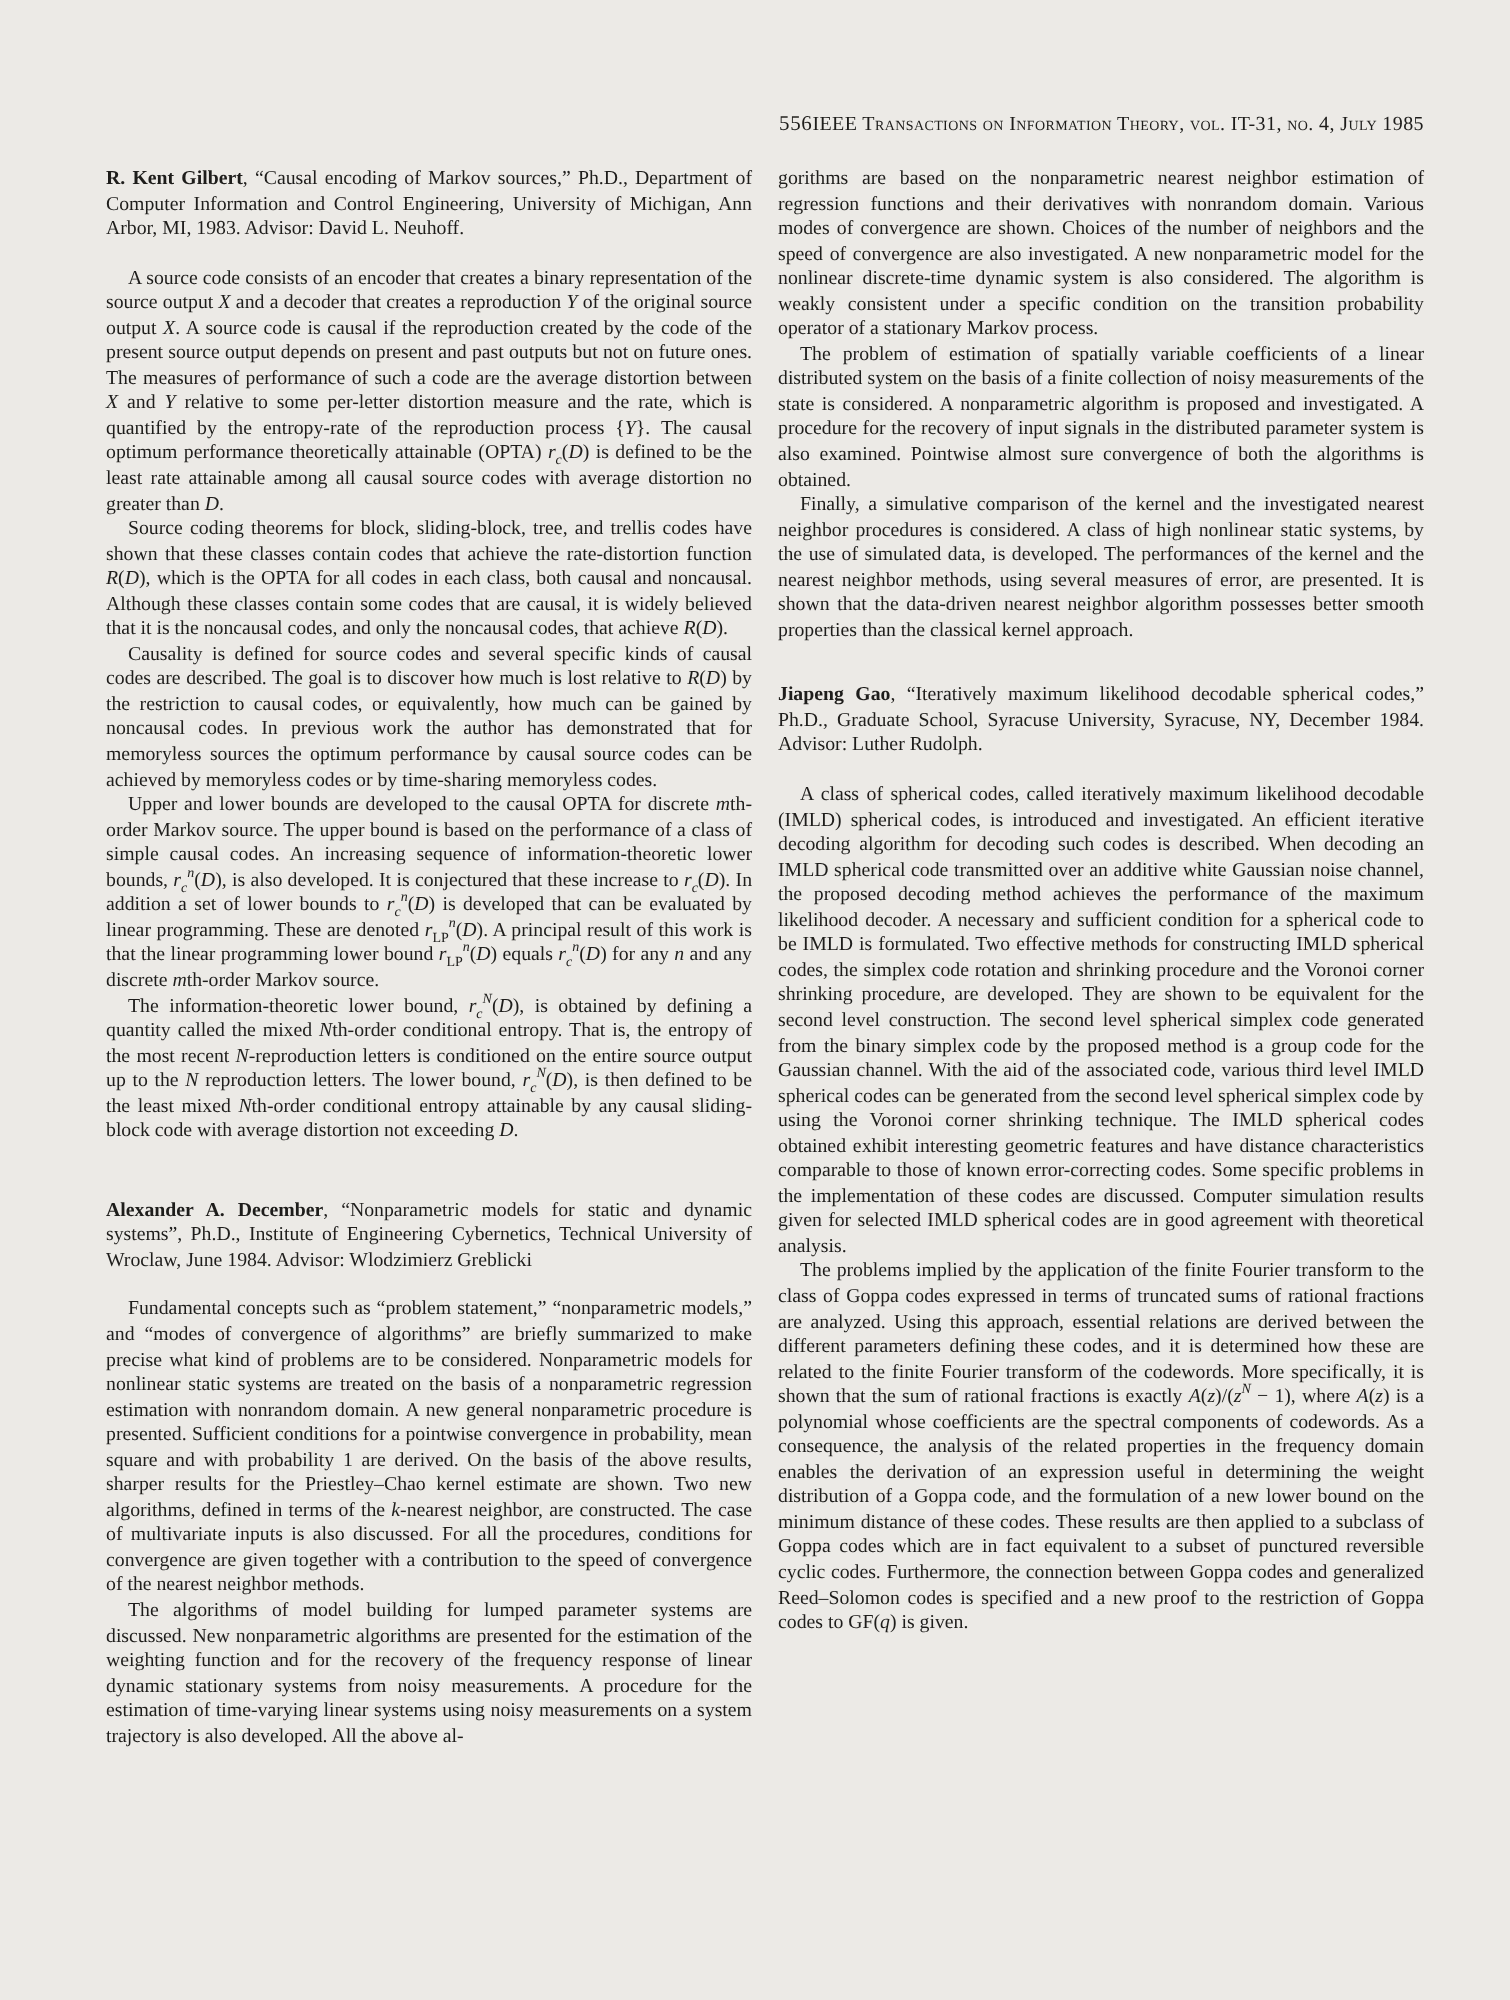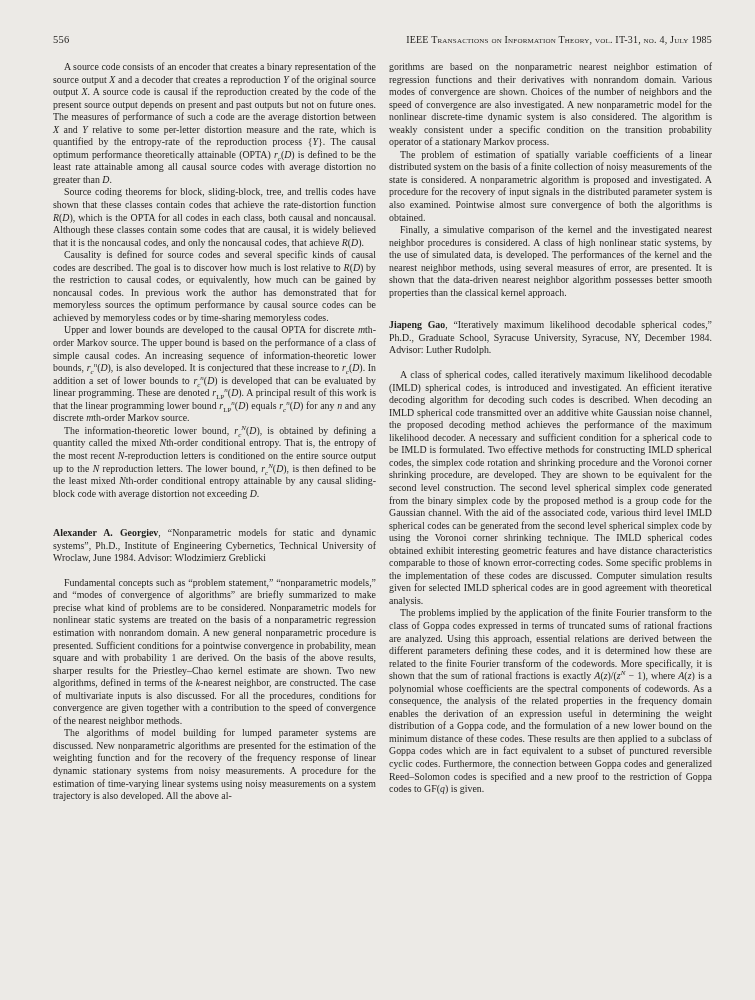--- a/index.html
+++ b/index.html
@@ -15,23 +15,24 @@
     color: #1e1d1b;
   }
   .page {
     box-sizing: border-box;
     width: 755px;
     height: 1000px;
     padding: 34px 43px 0 53px;
   }
   .running-head {
     display: flex;
-    justify-content: space-between;
+    justify-content: flex-end;
     align-items: baseline;
     margin-bottom: 16px;
+    margin-top: 23px;
   }
   .page-number {
     font-size: 10.5px;
     letter-spacing: 0.3px;
   }
   .journal-title {
     font-size: 10px;
     font-variant: small-caps;
     letter-spacing: 0.2px;
     white-space: nowrap;
@@ -73,26 +74,27 @@
 <div class="page">
 
   <div class="running-head">
     <span class="page-number">556</span>
     <span class="journal-title">IEEE Transactions on Information Theory, vol. IT-31, no. 4, July 1985</span>
   </div>
 
   <div class="columns">
 
     <div class="col">
+      <p class="entry-heading"><b>R. Kent Gilbert</b>, “Causal encoding of Markov sources,” Ph.D., Department of Computer Information and Control Engineering, University of Michigan, Ann Arbor, MI, 1983. Advisor: David L. Neuhoff.</p>
       <p class="para">A source code consists of an encoder that creates a binary representation of the source output <i>X</i> and a decoder that creates a reproduction <i>Y</i> of the original source output <i>X</i>. A source code is causal if the reproduction created by the code of the present source output depends on present and past outputs but not on future ones. The measures of performance of such a code are the average distortion between <i>X</i> and <i>Y</i> relative to some per-letter distortion measure and the rate, which is quantified by the entropy-rate of the reproduction process {<i>Y</i>}. The causal optimum performance theoretically attainable (OPTA) <i>r</i><sub><i>c</i></sub>(<i>D</i>) is defined to be the least rate attainable among all causal source codes with average distortion no greater than <i>D</i>.</p>
       <p class="para">Source coding theorems for block, sliding-block, tree, and trellis codes have shown that these classes contain codes that achieve the rate-distortion function <i>R</i>(<i>D</i>), which is the OPTA for all codes in each class, both causal and noncausal. Although these classes contain some codes that are causal, it is widely believed that it is the noncausal codes, and only the noncausal codes, that achieve <i>R</i>(<i>D</i>).</p>
       <p class="para">Causality is defined for source codes and several specific kinds of causal codes are described. The goal is to discover how much is lost relative to <i>R</i>(<i>D</i>) by the restriction to causal codes, or equivalently, how much can be gained by noncausal codes. In previous work the author has demonstrated that for memoryless sources the optimum performance by causal source codes can be achieved by memoryless codes or by time-sharing memoryless codes.</p>
       <p class="para">Upper and lower bounds are developed to the causal OPTA for discrete <i>m</i>th-order Markov source. The upper bound is based on the performance of a class of simple causal codes. An increasing sequence of information-theoretic lower bounds, <i>r</i><sub><i>c</i></sub><sup><i>n</i></sup>(<i>D</i>), is also developed. It is conjectured that these increase to <i>r</i><sub><i>c</i></sub>(<i>D</i>). In addition a set of lower bounds to <i>r</i><sub><i>c</i></sub><sup><i>n</i></sup>(<i>D</i>) is developed that can be evaluated by linear programming. These are denoted <i>r</i><sub>LP</sub><sup><i>n</i></sup>(<i>D</i>). A principal result of this work is that the linear programming lower bound <i>r</i><sub>LP</sub><sup><i>n</i></sup>(<i>D</i>) equals <i>r</i><sub><i>c</i></sub><sup><i>n</i></sup>(<i>D</i>) for any <i>n</i> and any discrete <i>m</i>th-order Markov source.</p>
       <p class="para">The information-theoretic lower bound, <i>r</i><sub><i>c</i></sub><sup><i>N</i></sup>(<i>D</i>), is obtained by defining a quantity called the mixed <i>N</i>th-order conditional entropy. That is, the entropy of the most recent <i>N</i>-reproduction letters is conditioned on the entire source output up to the <i>N</i> reproduction letters. The lower bound, <i>r</i><sub><i>c</i></sub><sup><i>N</i></sup>(<i>D</i>), is then defined to be the least mixed <i>N</i>th-order conditional entropy attainable by any causal sliding-block code with average distortion not exceeding <i>D</i>.</p>
-      <p class="entry-heading gap-a"><b>Alexander A. Georgiev</b>, “Nonparametric models for static and dynamic systems”, Ph.D., Institute of Engineering Cybernetics, Technical University of Wroclaw, June 1984. Advisor: Wlodzimierz Greblicki</p>
+      <p class="entry-heading gap-a"><b>Alexander A. December</b>, “Nonparametric models for static and dynamic systems”, Ph.D., Institute of Engineering Cybernetics, Technical University of Wroclaw, June 1984. Advisor: Wlodzimierz Greblicki</p>
       <p class="para">Fundamental concepts such as “problem statement,” “nonparametric models,” and “modes of convergence of algorithms” are briefly summarized to make precise what kind of problems are to be considered. Nonparametric models for nonlinear static systems are treated on the basis of a nonparametric regression estimation with nonrandom domain. A new general nonparametric procedure is presented. Sufficient conditions for a pointwise convergence in probability, mean square and with probability 1 are derived. On the basis of the above results, sharper results for the Priestley–Chao kernel estimate are shown. Two new algorithms, defined in terms of the <i>k</i>-nearest neighbor, are constructed. The case of multivariate inputs is also discussed. For all the procedures, conditions for convergence are given together with a contribution to the speed of convergence of the nearest neighbor methods.</p>
       <p class="para">The algorithms of model building for lumped parameter systems are discussed. New nonparametric algorithms are presented for the estimation of the weighting function and for the recovery of the frequency response of linear dynamic stationary systems from noisy measurements. A procedure for the estimation of time-varying linear systems using noisy measurements on a system trajectory is also developed. All the above al-</p>
     </div>
 
     <div class="col">
       <p class="para noindent">gorithms are based on the nonparametric nearest neighbor estimation of regression functions and their derivatives with nonrandom domain. Various modes of convergence are shown. Choices of the number of neighbors and the speed of convergence are also investigated. A new nonparametric model for the nonlinear discrete-time dynamic system is also considered. The algorithm is weakly consistent under a specific condition on the transition probability operator of a stationary Markov process.</p>
       <p class="para">The problem of estimation of spatially variable coefficients of a linear distributed system on the basis of a finite collection of noisy measurements of the state is considered. A nonparametric algorithm is proposed and investigated. A procedure for the recovery of input signals in the distributed parameter system is also examined. Pointwise almost sure convergence of both the algorithms is obtained.</p>
       <p class="para">Finally, a simulative comparison of the kernel and the investigated nearest neighbor procedures is considered. A class of high nonlinear static systems, by the use of simulated data, is developed. The performances of the kernel and the nearest neighbor methods, using several measures of error, are presented. It is shown that the data-driven nearest neighbor algorithm possesses better smooth properties than the classical kernel approach.</p>
       <p class="entry-heading gap-b"><b>Jiapeng Gao</b>, “Iteratively maximum likelihood decodable spherical codes,” Ph.D., Graduate School, Syracuse University, Syracuse, NY, December 1984. Advisor: Luther Rudolph.</p>
       <p class="para">A class of spherical codes, called iteratively maximum likelihood decodable (IMLD) spherical codes, is introduced and investigated. An efficient iterative decoding algorithm for decoding such codes is described. When decoding an IMLD spherical code transmitted over an additive white Gaussian noise channel, the proposed decoding method achieves the performance of the maximum likelihood decoder. A necessary and sufficient condition for a spherical code to be IMLD is formulated. Two effective methods for constructing IMLD spherical codes, the simplex code rotation and shrinking procedure and the Voronoi corner shrinking procedure, are developed. They are shown to be equivalent for the second level construction. The second level spherical simplex code generated from the binary simplex code by the proposed method is a group code for the Gaussian channel. With the aid of the associated code, various third level IMLD spherical codes can be generated from the second level spherical simplex code by using the Voronoi corner shrinking technique. The IMLD spherical codes obtained exhibit interesting geometric features and have distance characteristics comparable to those of known error-correcting codes. Some specific problems in the implementation of these codes are discussed. Computer simulation results given for selected IMLD spherical codes are in good agreement with theoretical analysis.</p>

